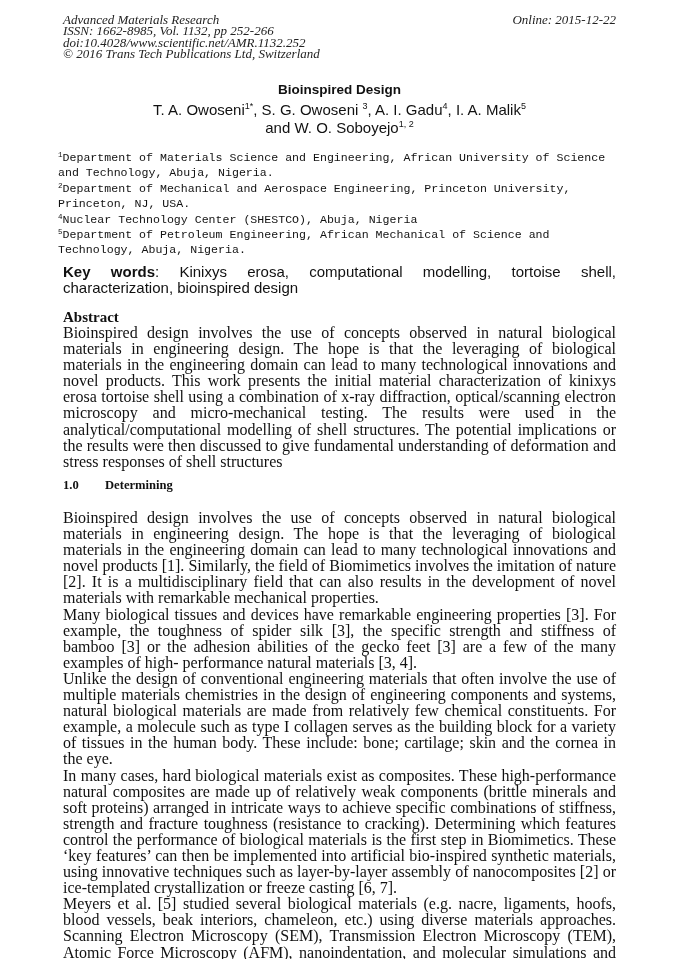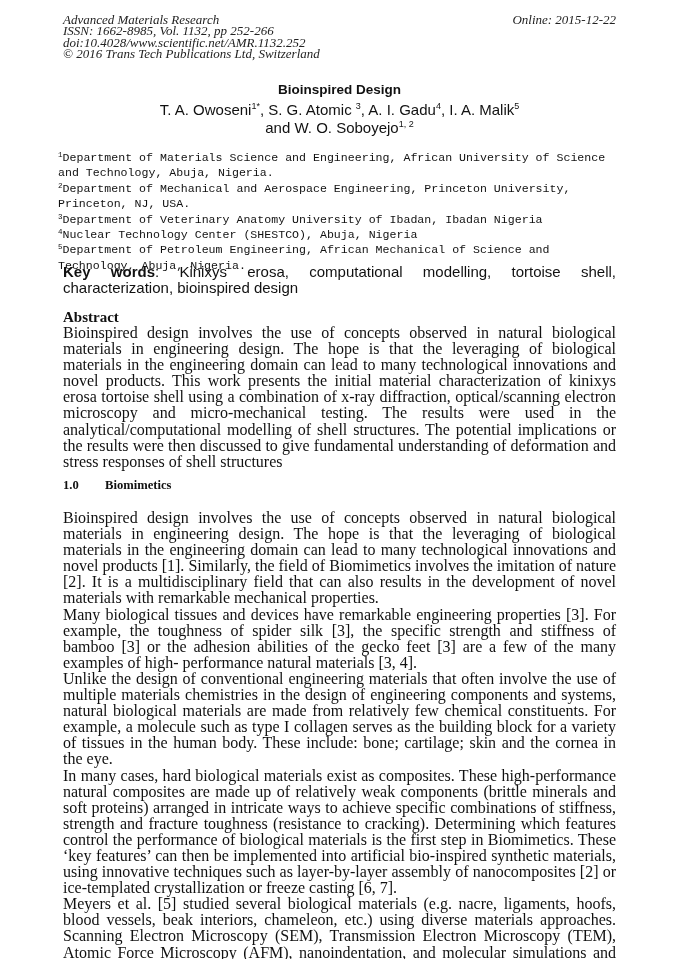--- a/index.html
+++ b/index.html
@@ -34,41 +34,40 @@
     <div>ISSN: 1662-8985, Vol. 1132, pp 252-266</div>
     <div>doi:10.4028/www.scientific.net/AMR.1132.252</div>
     <div>© 2016 Trans Tech Publications Ltd, Switzerland</div>
   </div>
   <div class="hdr hdr-right">Online: 2015-12-22</div>
 
   <div class="title">Bioinspired Design</div>
 
   <div class="authors">
     <div>
-      <span>T. A. Owoseni</span><sup>1*</sup><span>, </span><span>S. G. Atomic </span><sup>3</sup><span>, </span><span>A. I. Gadu</span><sup>4</sup><span>, </span><span>I. A. Malik</span><sup>5</sup>
+      <span>T. A. Owoseni</span><sup>1*</sup><span>, </span><span>S. G. Owoseni </span><sup>3</sup><span>, </span><span>A. I. Gadu</span><sup>4</sup><span>, </span><span>I. A. Malik</span><sup>5</sup>
     </div>
     <div>
       <span>and W. O. Soboyejo</span><sup>1, 2</sup>
     </div>
   </div>
 
   <div class="affils">
     <div><sup>1</sup><span>Department of Materials Science and Engineering, African University of Science and Technology, Abuja, Nigeria.</span></div>
     <div><sup>2</sup><span>Department of Mechanical and Aerospace Engineering, Princeton University, Princeton, NJ, USA.</span></div>
-    <div><sup>3</sup><span>Department of Veterinary Anatomy University of Ibadan, Ibadan Nigeria</span></div>
     <div><sup>4</sup><span>Nuclear Technology Center (SHESTCO), Abuja, Nigeria</span></div>
     <div><sup>5</sup><span>Department of Petroleum Engineering, African Mechanical of Science and Technology, Abuja, Nigeria.</span></div>
   </div>
 
   <div class="keywords"><b>Key words</b><span>: Kinixys erosa, computational modelling, tortoise shell, characterization, bioinspired design</span></div>
 
   <div class="abstract-h">Abstract</div>
   <p class="abstract serif">Bioinspired design involves the use of concepts observed in natural biological materials in engineering design. The hope is that the leveraging of biological materials in the engineering domain can lead to many technological innovations and novel products. This work presents the initial material characterization of kinixys erosa tortoise shell using a combination of x-ray diffraction, optical/scanning electron microscopy and micro-mechanical testing. The results were used in the analytical/computational modelling of shell structures. The potential implications or the results were then discussed to give fundamental understanding of deformation and stress responses of shell structures</p>
 
-  <div class="sec-h"><span class="num">1.0</span><span>Biomimetics</span></div>
+  <div class="sec-h"><span class="num">1.0</span><span>Determining</span></div>
 
   <div class="intro serif">
     <p>Bioinspired design involves the use of concepts observed in natural biological materials in engineering design. The hope is that the leveraging of biological materials in the engineering domain can lead to many technological innovations and novel products [1]. Similarly, the field of Biomimetics involves the imitation of nature [2]. It is a multidisciplinary field that can also results in the development of novel materials with remarkable mechanical properties.</p>
     <p>Many biological tissues and devices have remarkable engineering properties [3]. For example, the toughness of spider silk [3], the specific strength and stiffness of bamboo [3] or the adhesion abilities of the gecko feet [3] are a few of the many examples of high- performance natural materials [3, 4].</p>
     <p>Unlike the design of conventional engineering materials that often involve the use of multiple materials chemistries in the design of engineering components and systems, natural biological materials are made from relatively few chemical constituents. For example, a molecule such as type I collagen serves as the building block for a variety of tissues in the human body. These include: bone; cartilage; skin and the cornea in the eye.</p>
     <p>In many cases, hard biological materials exist as composites. These high-performance natural composites are made up of relatively weak components (brittle minerals and soft proteins) arranged in intricate ways to achieve specific combinations of stiffness, strength and fracture toughness (resistance to cracking). Determining which features control the performance of biological materials is the first step in Biomimetics. These ‘key features’ can then be implemented into artificial bio-inspired synthetic materials, using innovative techniques such as layer-by-layer assembly of nanocomposites [2] or ice-templated crystallization or freeze casting [6, 7].</p>
     <p>Meyers et al. [5] studied several biological materials (e.g. nacre, ligaments, hoofs, blood vessels, beak interiors, chameleon, etc.) using diverse materials approaches. Scanning Electron Microscopy (SEM), Transmission Electron Microscopy (TEM), Atomic Force Microscopy (AFM), nanoindentation, and molecular simulations and modelling were used to study the layered structures</p>
   </div>
 
 </div>

